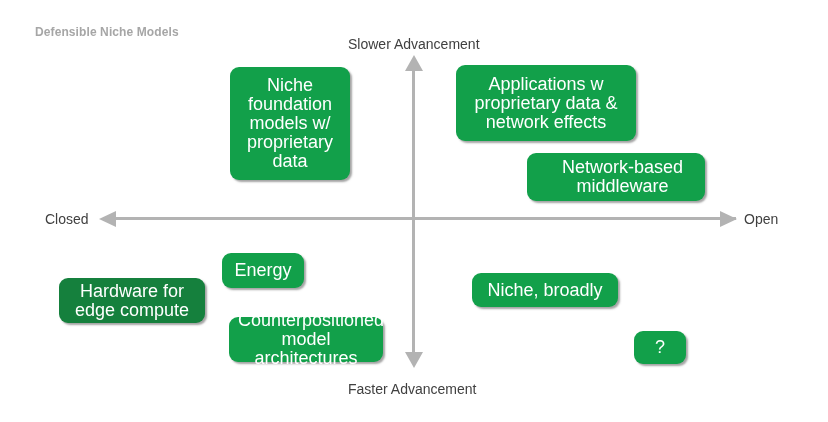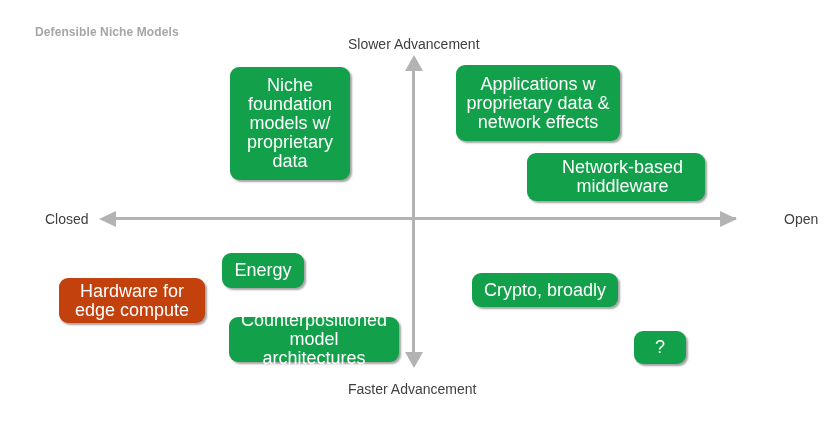--- a/index.html
+++ b/index.html
@@ -89,21 +89,21 @@
 
   
   .axis-label {
     position: absolute;
     font-size: 14px;
     color: #404040;
     white-space: nowrap;
     line-height: 16px;
   }
   #label-closed { left: 45px; top: 211px; }
-  #label-open   { left: 744px; top: 211px; margin-left: 40px; }
+  #label-open   { left: 744px; top: 211px; }
   #label-slower { left: 348px; top: 36px; }
   #label-faster { left: 348px; top: 381px; }
 
   
   .node {
     position: absolute;
     background: #12a04a;
     border-radius: 9px;
     color: #ffffff;
     font-size: 18px;
@@ -135,36 +135,36 @@
 
   <div class="axis-label" id="label-closed">Closed</div>
   <div class="axis-label" id="label-open">Open</div>
   <div class="axis-label" id="label-faster">Faster Advancement</div>
   <div class="axis-label" id="label-slower">Slower Advancement</div>
 
   <div id="nodes-layer">
       <div class="node" style="left: 230px; top: 67px; width: 120px; height: 113px; background: rgb(18, 160, 74); color: rgb(255, 255, 255);">
         <span>Niche foundation models w/ proprietary data</span>
       </div>
-      <div class="node" style="left: 456px; top: 65px; width: 164px; height: 76px; background: rgb(18, 160, 74); color: rgb(255, 255, 255);">
+      <div class="node" style="left: 456px; top: 65px; width: 180px; height: 76px; background: rgb(18, 160, 74); color: rgb(255, 255, 255);">
         <span>Applications w proprietary data &amp; network effects</span>
       </div>
       <div class="node" style="left: 527px; top: 153px; width: 178px; height: 48px; background: rgb(18, 160, 74); color: rgb(255, 255, 255); padding-left: 22px;">
         <span>Network-based middleware</span>
       </div>
       <div class="node" style="left: 222px; top: 253px; width: 82px; height: 35px; background: rgb(18, 160, 74); color: rgb(255, 255, 255);">
         <span>Energy</span>
       </div>
-      <div class="node" style="left: 59px; top: 278px; width: 146px; height: 45px; background: #c2410c; color: rgb(255, 255, 255);">
+      <div class="node" style="left: 59px; top: 278px; width: 146px; height: 45px; background: #15803d; color: rgb(255, 255, 255);">
         <span>Hardware for edge compute</span>
       </div>
-      <div class="node" style="left: 229px; top: 317px; width: 170px; height: 45px; background: rgb(18, 160, 74); color: rgb(255, 255, 255);">
+      <div class="node" style="left: 229px; top: 317px; width: 154px; height: 45px; background: rgb(18, 160, 74); color: rgb(255, 255, 255);">
         <span>Counterpositioned model architectures</span>
       </div>
       <div class="node" style="left: 472px; top: 273px; width: 146px; height: 34px; background: rgb(18, 160, 74); color: rgb(255, 255, 255);">
-        <span>Crypto, broadly</span>
+        <span>Niche, broadly</span>
       </div>
       <div class="node" style="left: 634px; top: 331px; width: 52px; height: 33px; background: rgb(18, 160, 74); color: rgb(255, 255, 255);">
         <span>?</span>
       </div>
     </div>
 
 </div>
 
 </body></html>

